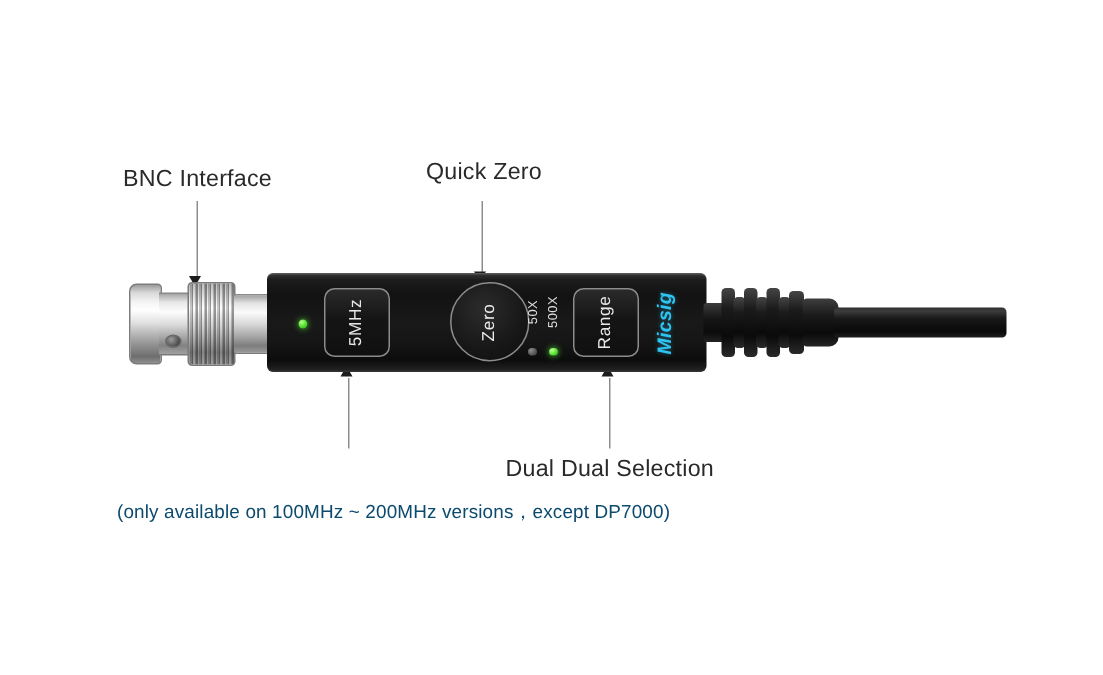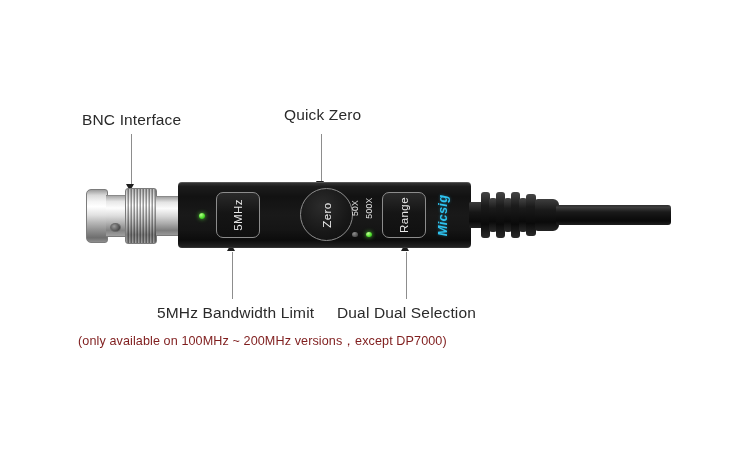--- a/index.html
+++ b/index.html
@@ -33,21 +33,21 @@
   .anno-bnc   { left: 82px;  top: 111px; }
   .anno-zero  { left: 284px; top: 106px; }
   .anno-5mhz  { left: 157px; top: 304px; }
   .anno-range { left: 337px; top: 304px; }
 
   .note {
     position: absolute;
     left: 78px;
     top: 333px;
     font-size: 12.6px;
-    color: #7f1d1d;
+    color: #0c4a6e;
     white-space: nowrap;
     letter-spacing: 0.1px;
   }
 
   
   .leader {
     position: absolute;
     width: 1.4px;
     background: #8d8d8d;
   }
@@ -330,21 +330,20 @@
       #101010 60%, #0a0a0a 80%, #1f1f1f 100%);
   }
 </style>
 </head>
 <body>
 
 <div class="stage">
 
   <div class="anno anno-bnc">BNC Interface</div>
   <div class="anno anno-zero">Quick Zero</div>
-  <div class="anno anno-5mhz">5MHz Bandwidth Limit</div>
   <div class="anno anno-range">Dual Dual Selection</div>
   <div class="note">(only available on 100MHz ~ 200MHz versions，except DP7000)</div>
 
   <div class="leader lead-bnc"></div>
   <div class="arrow arrow-down lead-bnc-a"></div>
 
   <div class="leader lead-zero"></div>
   <div class="arrow arrow-down lead-zero-a"></div>
 
   <div class="leader lead-5mhz"></div>

